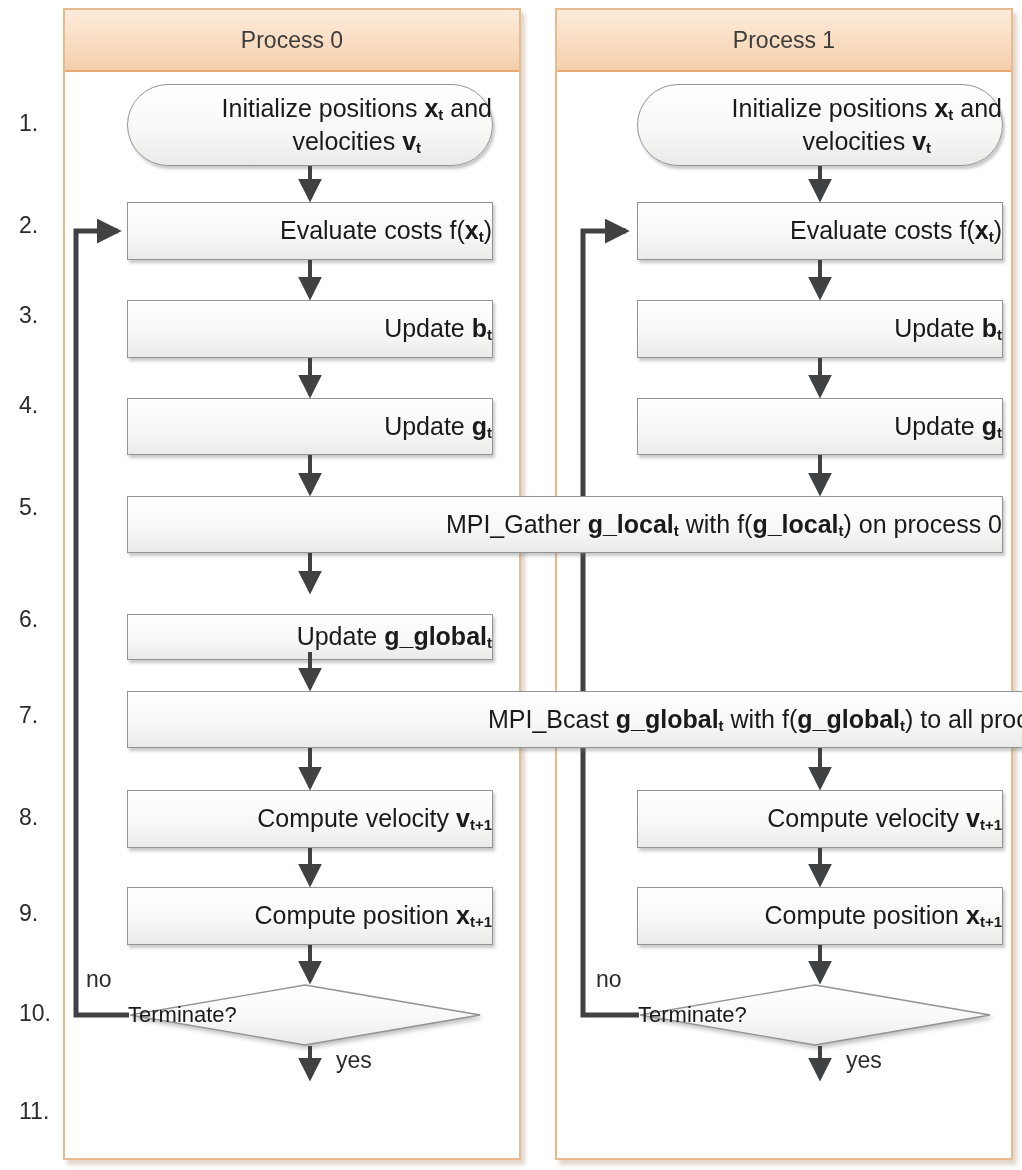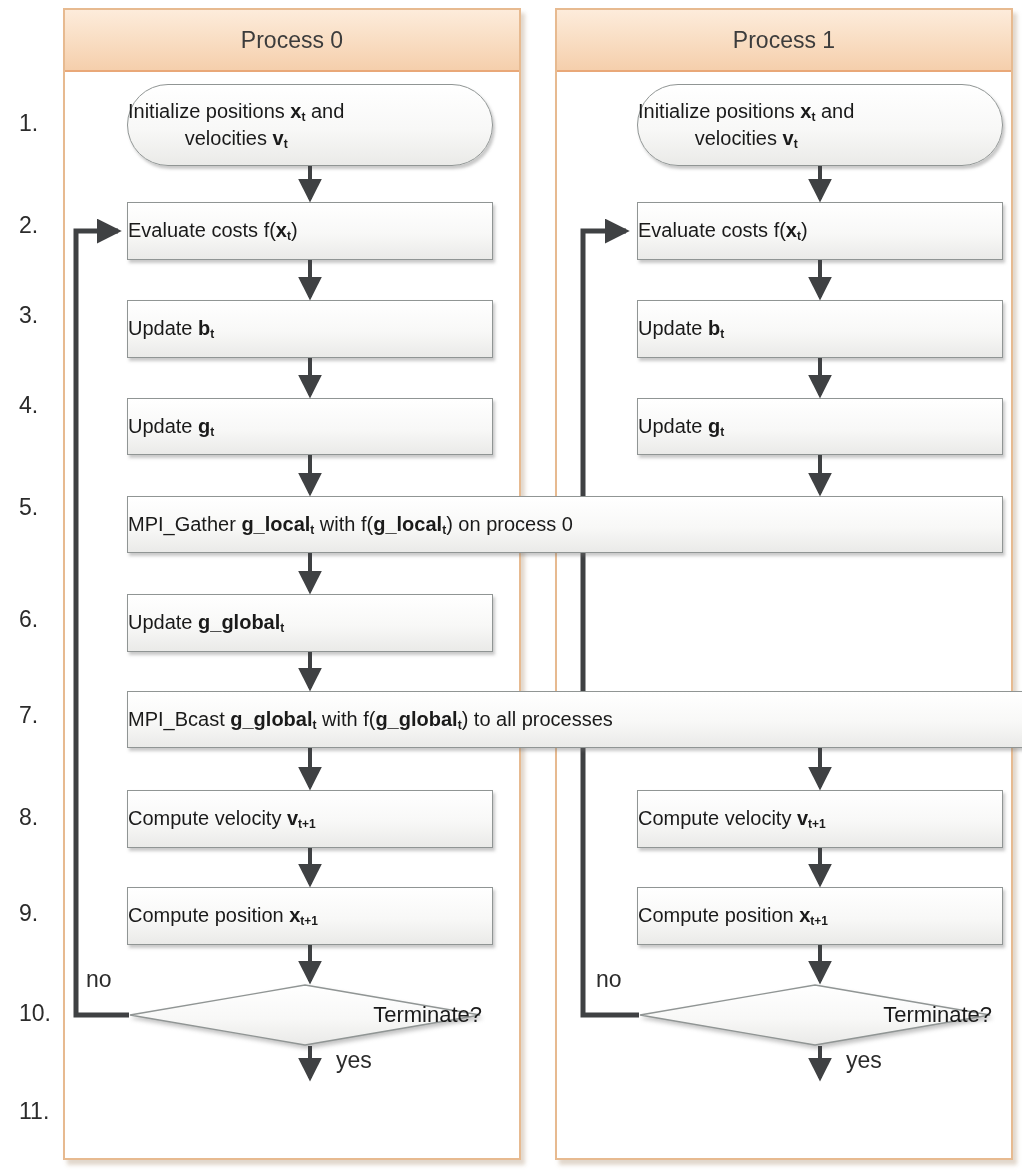--- a/index.html
+++ b/index.html
@@ -13,34 +13,34 @@
   .canvas{position:relative;width:1022px;height:1170px;background:#fff;overflow:hidden;}
   .layer{position:absolute;left:0;top:0;}
   .under{z-index:1;}
   .over{z-index:3;}
   .panel{position:absolute;z-index:0;background:#fff;border:2px solid var(--panel-border);
          box-shadow:4px 5px 4px rgba(170,140,110,0.35);}
   .panel-header{height:62px;display:flex;align-items:center;justify-content:center;
          background:linear-gradient(180deg,var(--header-fill-top),var(--header-fill-bottom));
          border-bottom:2px solid var(--header-border);
          font-size:23px;color:#3c3c3c;}
-  .node{position:absolute;z-index:2;display:flex;align-items:center;justify-content:flex-start;
+  .node{position:absolute;z-index:2;display:flex;align-items:center;justify-content:flex-end;
          text-align:center;
          background:linear-gradient(180deg,var(--shape-fill-top) 0%,#f8f8f7 55%,var(--shape-fill-bottom) 100%);
          border:1px solid var(--shape-border);
          box-shadow:2px 3px 3px rgba(110,110,110,0.38);
-         font-size:20px;color:var(--text);line-height:1.32;}
+         font-size:25px;color:var(--text);line-height:1.32;}
   .diamond-wrap{position:absolute;z-index:2;}
   .diamond-svg{position:absolute;left:0;top:0;filter:drop-shadow(2px 3px 2px rgba(110,110,110,0.42));}
   .diamond-svg polygon{stroke:var(--shape-border);stroke-width:1.3;}
   .grad-top{stop-color:var(--shape-fill-top);}
   .grad-mid{stop-color:#f8f8f7;}
   .grad-bottom{stop-color:var(--shape-fill-bottom);}
   .diamond-label{position:absolute;left:0;top:0;right:0;bottom:0;display:flex;align-items:center;
-         justify-content:flex-end;font-size:22px;color:var(--text);}
+         justify-content:flex-start;font-size:22px;color:var(--text);}
   .num{position:absolute;z-index:4;font-size:23px;color:#2b2b2b;width:44px;}
   .branch-label{position:absolute;z-index:4;font-size:23px;color:#2b2b2b;}
   .node-label sub, .diamond-label sub{font-size:0.6em;vertical-align:-0.22em;font-weight:inherit;}
   .flow-line{stroke:var(--arrow);stroke-width:4;}
   .loop-line{stroke:var(--arrow);stroke-width:5;fill:none;stroke-linejoin:miter;}
   .ah{fill:var(--arrow);}
 </style>
 </head>
 <body>
 
@@ -84,21 +84,21 @@
   <div class="node" style="left:127px;top:300px;width:366px;height:58px">
     <span class="node-label"><span>Update </span><span style="font-weight: 700;">b</span><sub style="font-weight: 700;">t</sub></span>
   </div>
   <div class="node" style="left:127px;top:398px;width:366px;height:57px">
     <span class="node-label"><span>Update </span><span style="font-weight: 700;">g</span><sub style="font-weight: 700;">t</sub></span>
   </div>
 
   <div class="node" style="left:127px;top:496px;width:876px;height:57px">
     <span class="node-label"><span>MPI_Gather </span><span style="font-weight: 700;">g_local</span><sub style="font-weight: 700;">t</sub><span> with f(</span><span style="font-weight: 700;">g_local</span><sub style="font-weight: 700;">t</sub><span>) on process 0</span></span>
   </div>
-  <div class="node" style="left:127px;top:594px;width:366px;height:58px">
+  <div class="node" style="left:127px;top:614px;width:366px;height:46px">
     <span class="node-label"><span>Update </span><span style="font-weight: 700;">g_global</span><sub style="font-weight: 700;">t</sub></span>
   </div>
   <div class="node" style="left:127px;top:691px;width:968px;height:57px">
     <span class="node-label"><span>MPI_Bcast </span><span style="font-weight: 700;">g_global</span><sub style="font-weight: 700;">t</sub><span> with f(</span><span style="font-weight: 700;">g_global</span><sub style="font-weight: 700;">t</sub><span>) to all processes</span></span>
   </div>
 
   <div class="node" style="left:127px;top:790px;width:366px;height:58px">
     <span class="node-label"><span>Compute velocity </span><span style="font-weight: 700;">v</span><sub style="font-weight: 700;">t+1</sub></span>
   </div>
   <div class="node" style="left:127px;top:887px;width:366px;height:58px">

